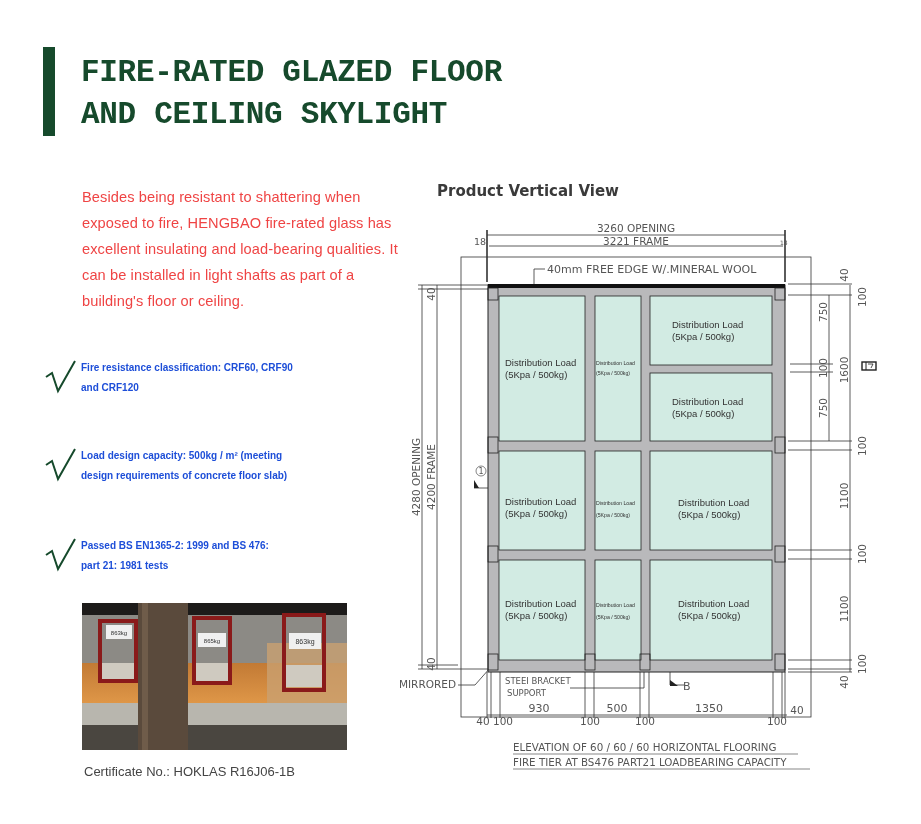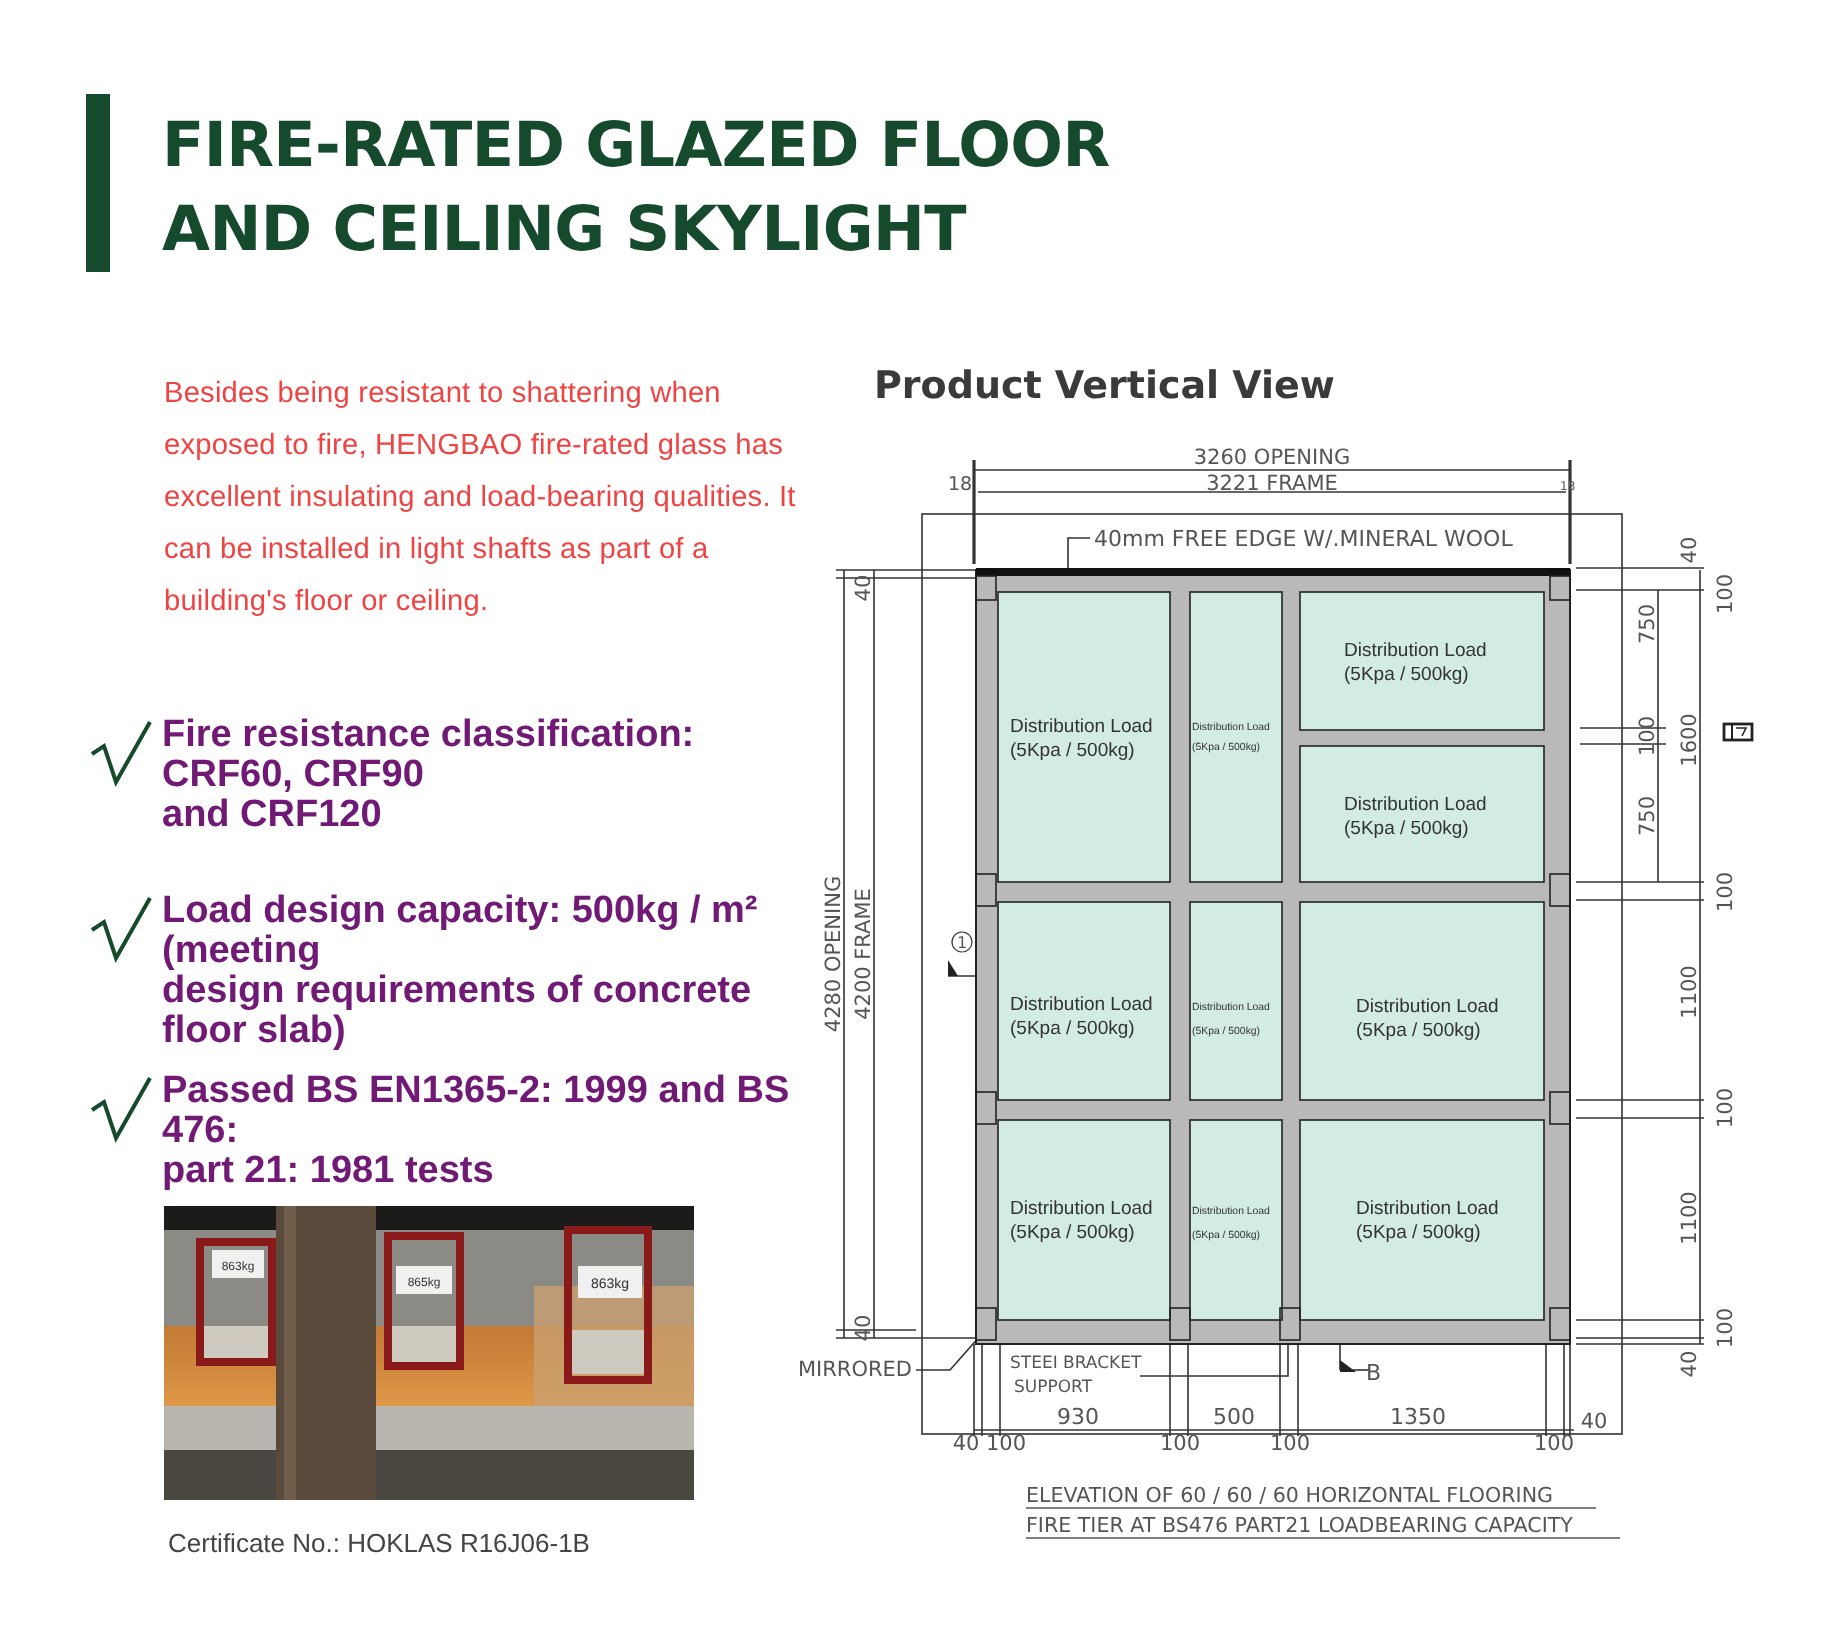--- a/index.html
+++ b/index.html
@@ -1,26 +1,26 @@
 <!DOCTYPE html>
 <html><head>
 <meta charset="utf-8">
 <style>
   html,body{margin:0;padding:0;background:#ffffff;}
   body{width:921px;height:824px;position:relative;overflow:hidden;font-family:"DejaVu Sans","Liberation Sans",sans-serif;}
   .accent-bar{position:absolute;left:43px;top:47px;width:12px;height:89px;background:#164a2c;}
   .title{position:absolute;left:81px;top:52px;margin:0;font-family:"DejaVu Sans",sans-serif;font-weight:bold;font-size:31px;line-height:42px;color:#164a2c;letter-spacing:-0.3px;}
-  .title span{display:block;}
+  .title span{display:block;font-family:Liberation Mono, monospace;}
   .intro{position:absolute;left:82px;top:184px;width:320px;font-size:14.6px;line-height:26px;color:#ef4444;margin:0;font-family:"Liberation Sans",sans-serif;letter-spacing:0.1px;}
   .feature{position:absolute;left:44px;width:360px;}
   .feature .check{position:absolute;left:0;top:2px;width:34px;height:34px;}
-  .feature .ftext{position:absolute;left:37px;top:0;font-family:"Liberation Sans",sans-serif;font-weight:bold;font-size:19px;line-height:20px;color:#701a75;width:330px;}
+  .feature .ftext{position:absolute;left:37px;top:0;font-family:"Liberation Sans",sans-serif;font-weight:bold;font-size:10px;line-height:20px;color:#1d4ed8;width:330px;}
   .photo{position:absolute;left:82px;top:603px;width:265px;height:147px;overflow:hidden;background:#2a2622;}
   .cert{position:absolute;left:84px;top:764px;font-family:"Liberation Sans",sans-serif;font-size:13px;color:#444;}
-  .diagram-title{position:absolute;left:437px;top:182px;font-family:"DejaVu Sans",sans-serif;font-weight:bold;font-size:19px;color:#3a3a3a;}
+  .diagram-title{position:absolute;left:437px;top:182px;font-family:"DejaVu Sans",sans-serif;font-weight:bold;font-size:15px;color:#3a3a3a;}
   .diagram{position:absolute;left:380px;top:210px;width:541px;height:570px;}
   .dtext{font-family:"DejaVu Sans",sans-serif;fill:#555;}
   .lbl{font-family:"Liberation Sans",sans-serif;fill:#333;}
 </style>
 </head>
 <body>
 
 <div class="accent-bar"></div>
 <h1 class="title">
   <span>FIRE-RATED GLAZED FLOOR</span>

